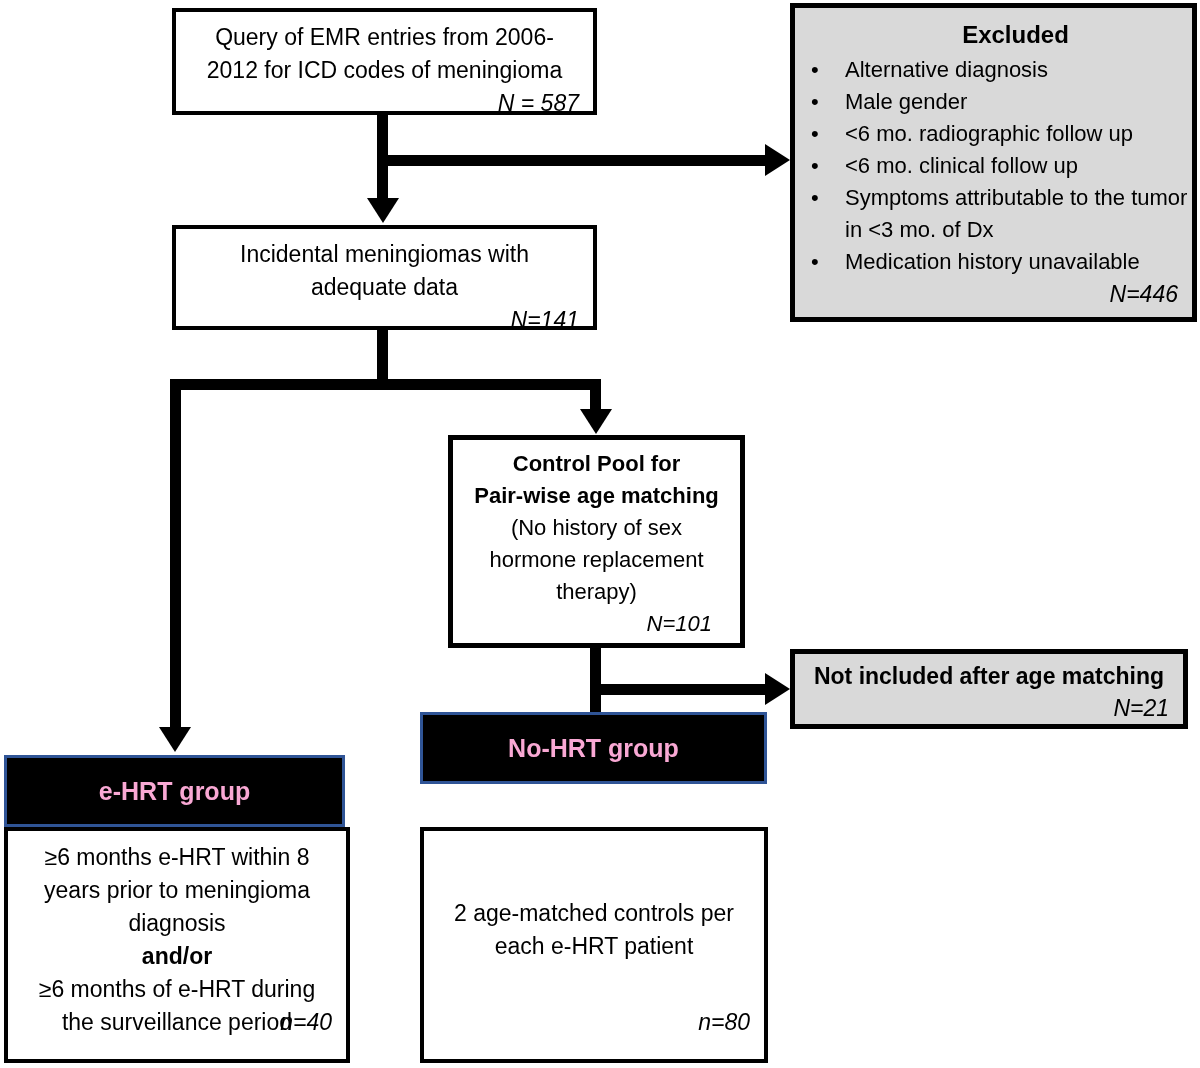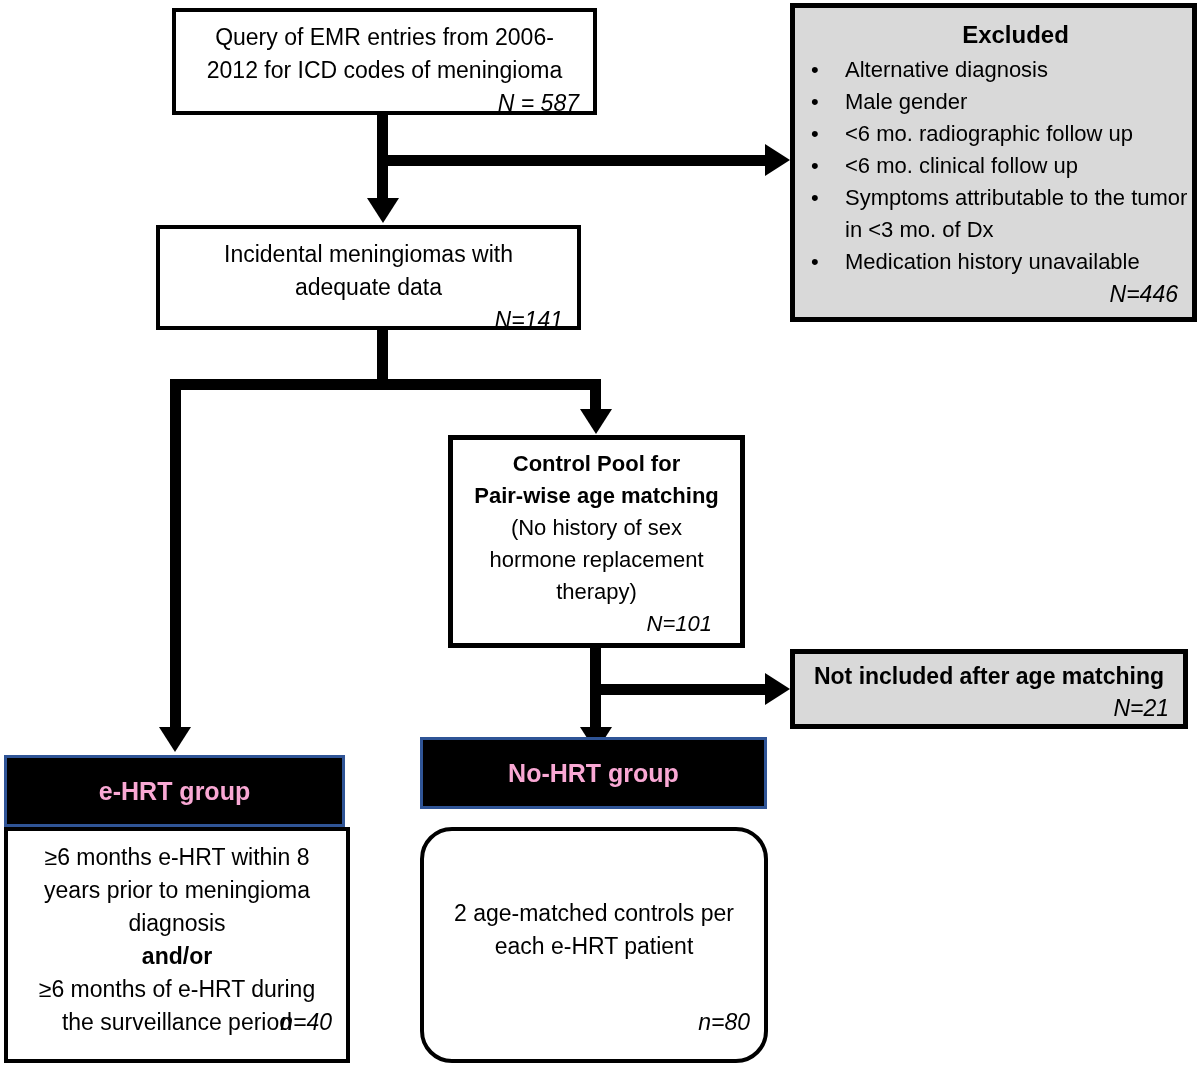--- a/index.html
+++ b/index.html
@@ -47,44 +47,44 @@
     font-size: 22px;
     line-height: 32px;
   }
   .excluded-list li::before {
     content: "\2022";
     position: absolute;
     left: 16px;
     top: 0;
   }
   
-  .incidental-box { left: 156px; top: 225px; width: 425px; height: 105px; padding-top: 9px; }
+  .incidental-box { left: 172px; top: 225px; width: 425px; height: 105px; padding-top: 9px; }
   
   .control-box { left: 448px; top: 435px; width: 297px; height: 213px; padding-top: 8px; }
   .control-box .fs { font-size: 22px; line-height: 32px; }
   .control-box .count { font-size: 22px; line-height: 32px; padding-right: 28px; }
   
   .notincluded-box { left: 790px; top: 649px; width: 398px; height: 80px; padding-top: 6px; }
   
   .group-header {
     position: absolute;
     background: #000000;
     border: 3px solid #2f5496;
     color: #f9a8d4;
     font-weight: bold;
     font-size: 25px;
     display: flex;
     align-items: center;
     justify-content: center;
   }
   .ehrt-header { left: 4px; top: 755px; width: 341px; height: 72px; }
-  .nohrt-header { left: 420px; top: 737px; width: 347px; height: 72px; }
+  .nohrt-header { left: 420px; top: 712px; width: 347px; height: 72px; }
   
   .ehrt-body { left: 4px; top: 827px; width: 346px; height: 236px; padding-top: 10px; }
-  .nohrt-body { left: 420px; top: 827px; width: 348px; height: 236px; border-radius: 32px; }
+  .nohrt-body { left: 420px; top: 827px; width: 348px; height: 236px; }
   .nohrt-body-inner {
     height: 100%;
     display: flex;
     flex-direction: column;
     justify-content: center;
     padding-bottom: 30px;
   }
 
   
   .shaft { position: absolute; background: #000; }

